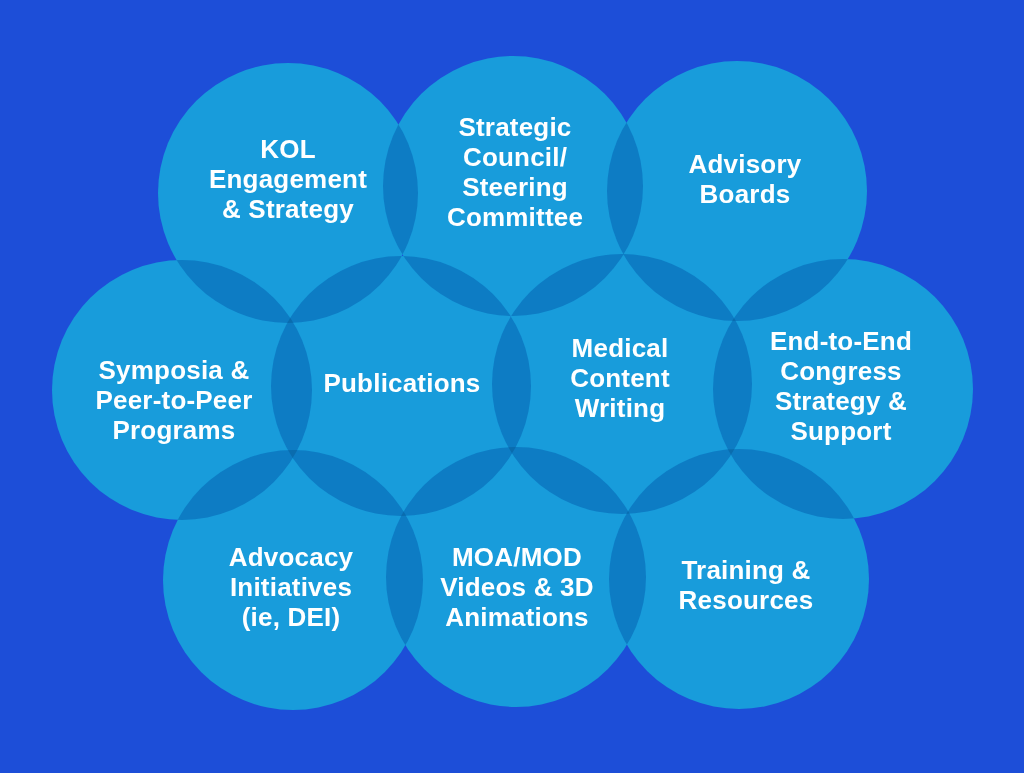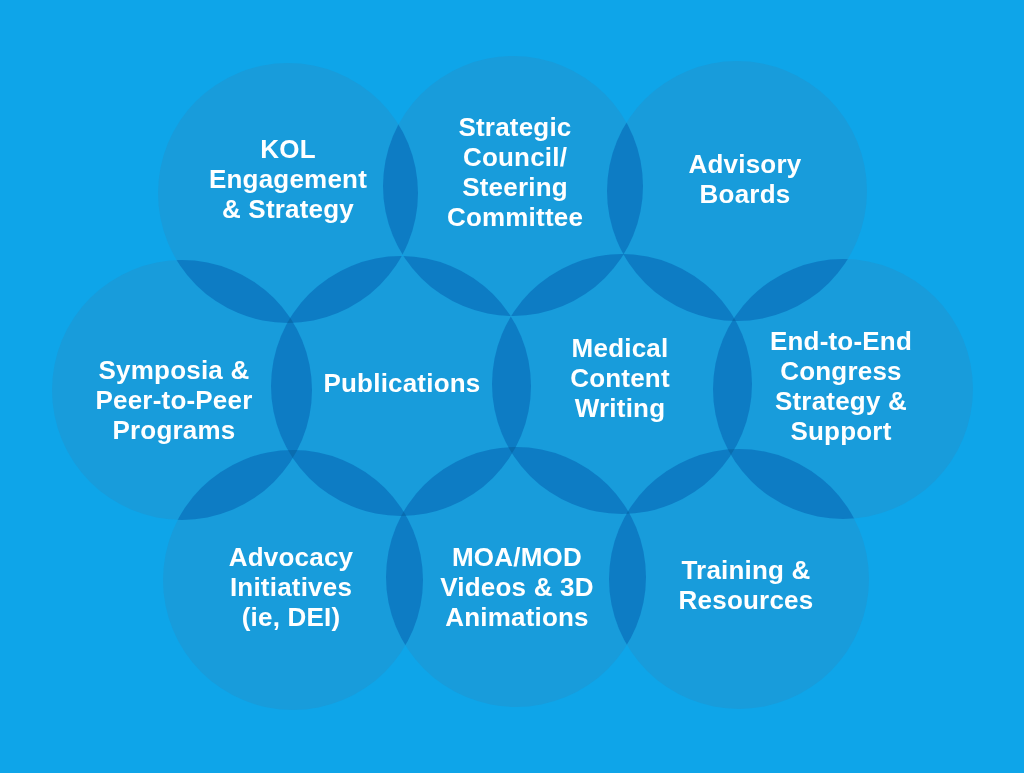--- a/index.html
+++ b/index.html
@@ -5,21 +5,21 @@
   html, body {
     margin: 0;
     padding: 0;
     background: #ffffff;
     font-family: "Liberation Sans", sans-serif;
   }
   .stage {
     position: relative;
     width: 1024px;
     height: 773px;
-    background: #0ea5e9;
+    background: #1d4ed8;
     overflow: hidden;
   }
   svg.venn {
     display: block;
     width: 1024px;
     height: 773px;
   }
   text.node-label {
     font-family: "Liberation Sans", "DejaVu Sans", sans-serif;
     font-weight: 700;

